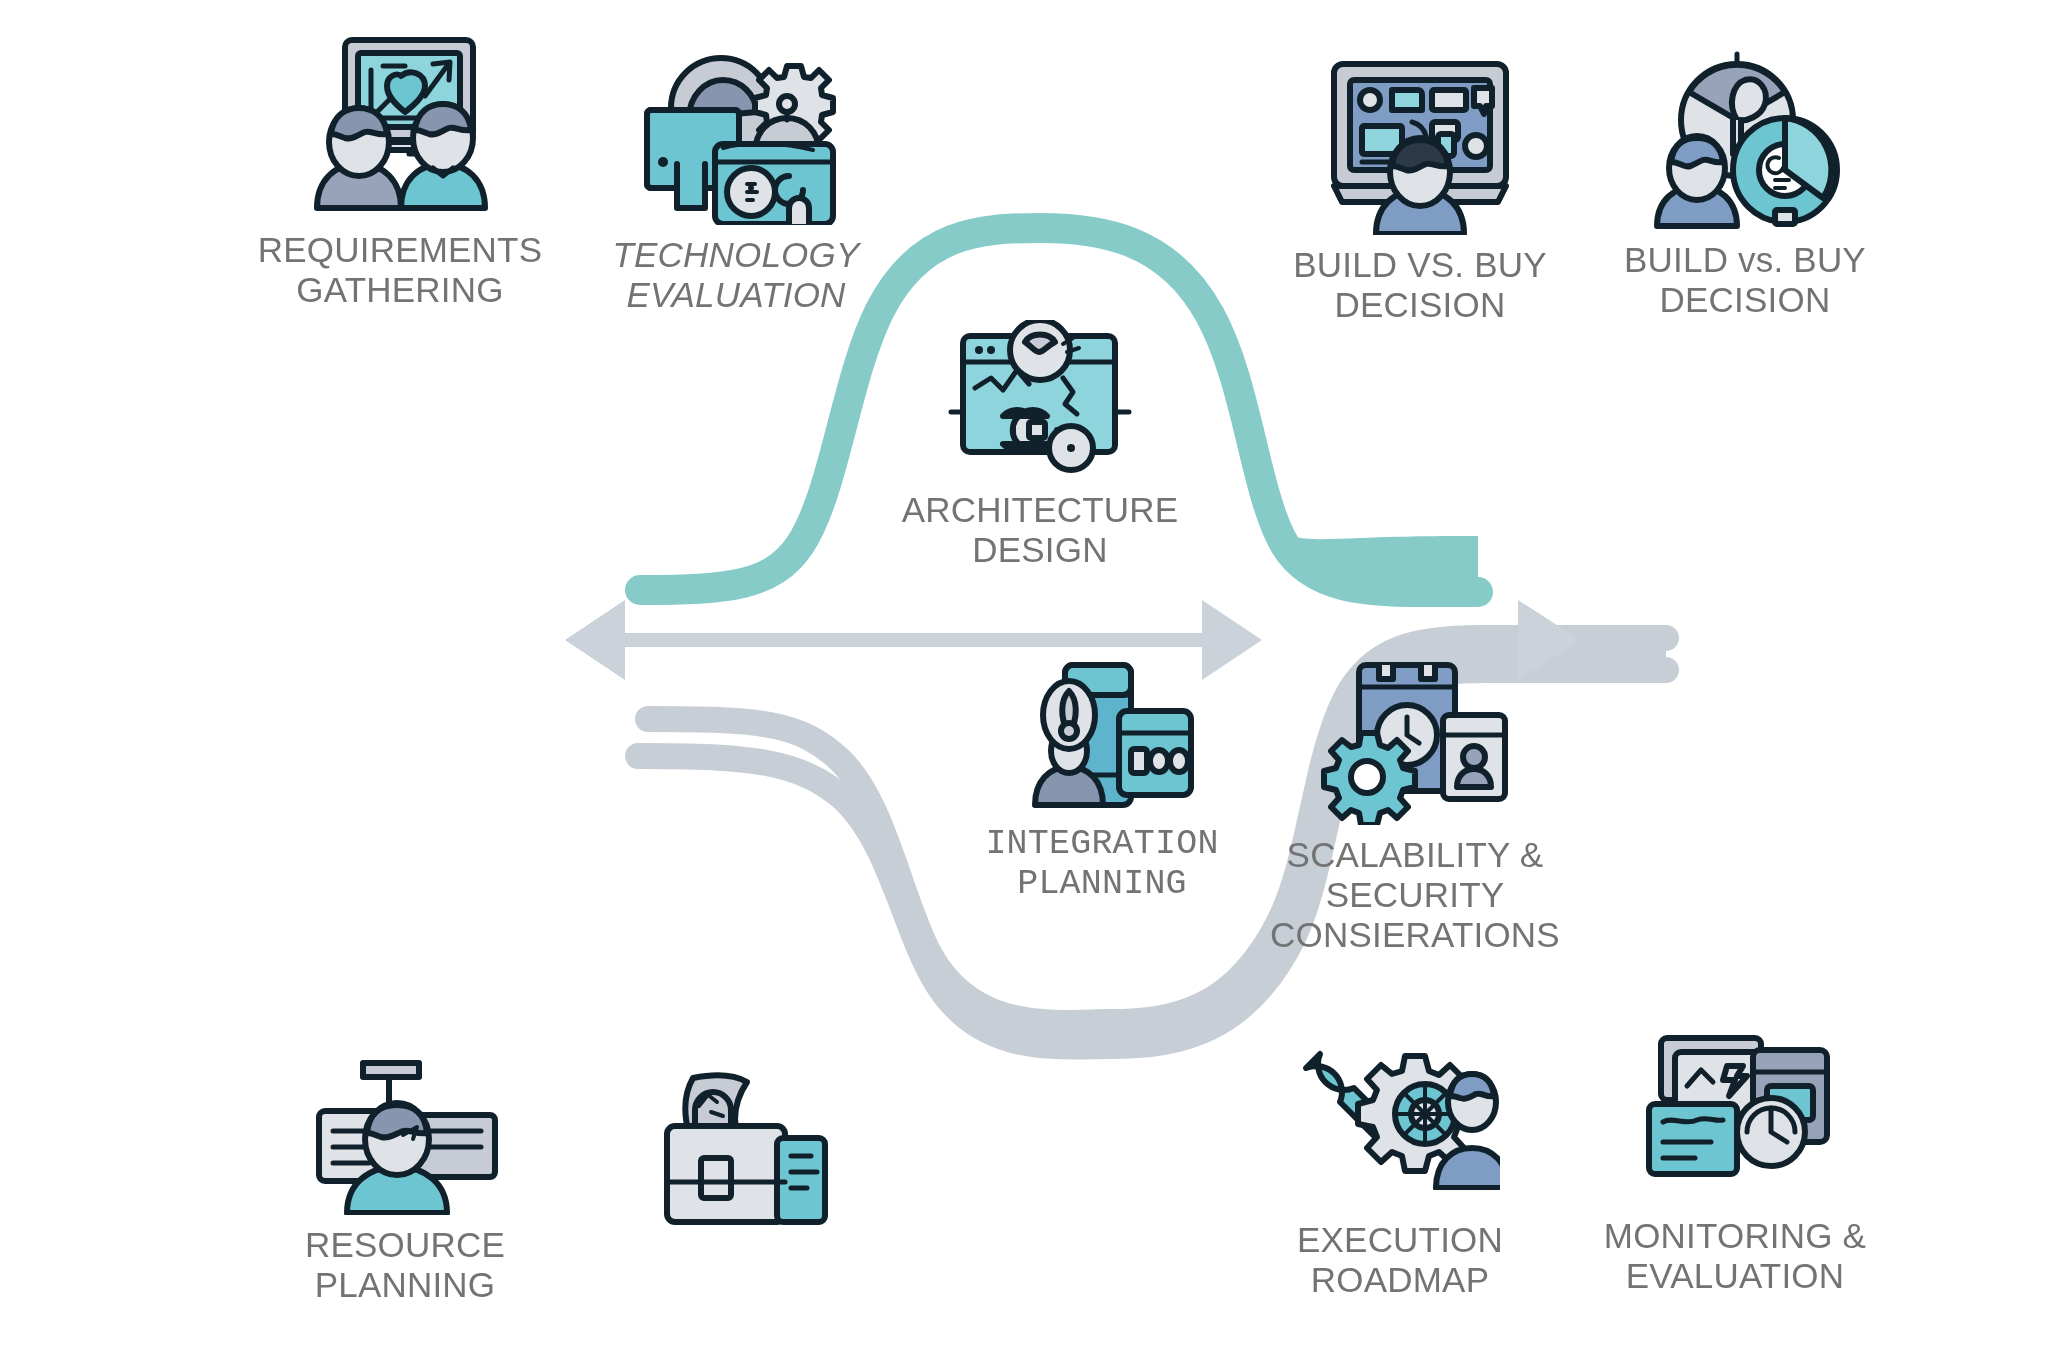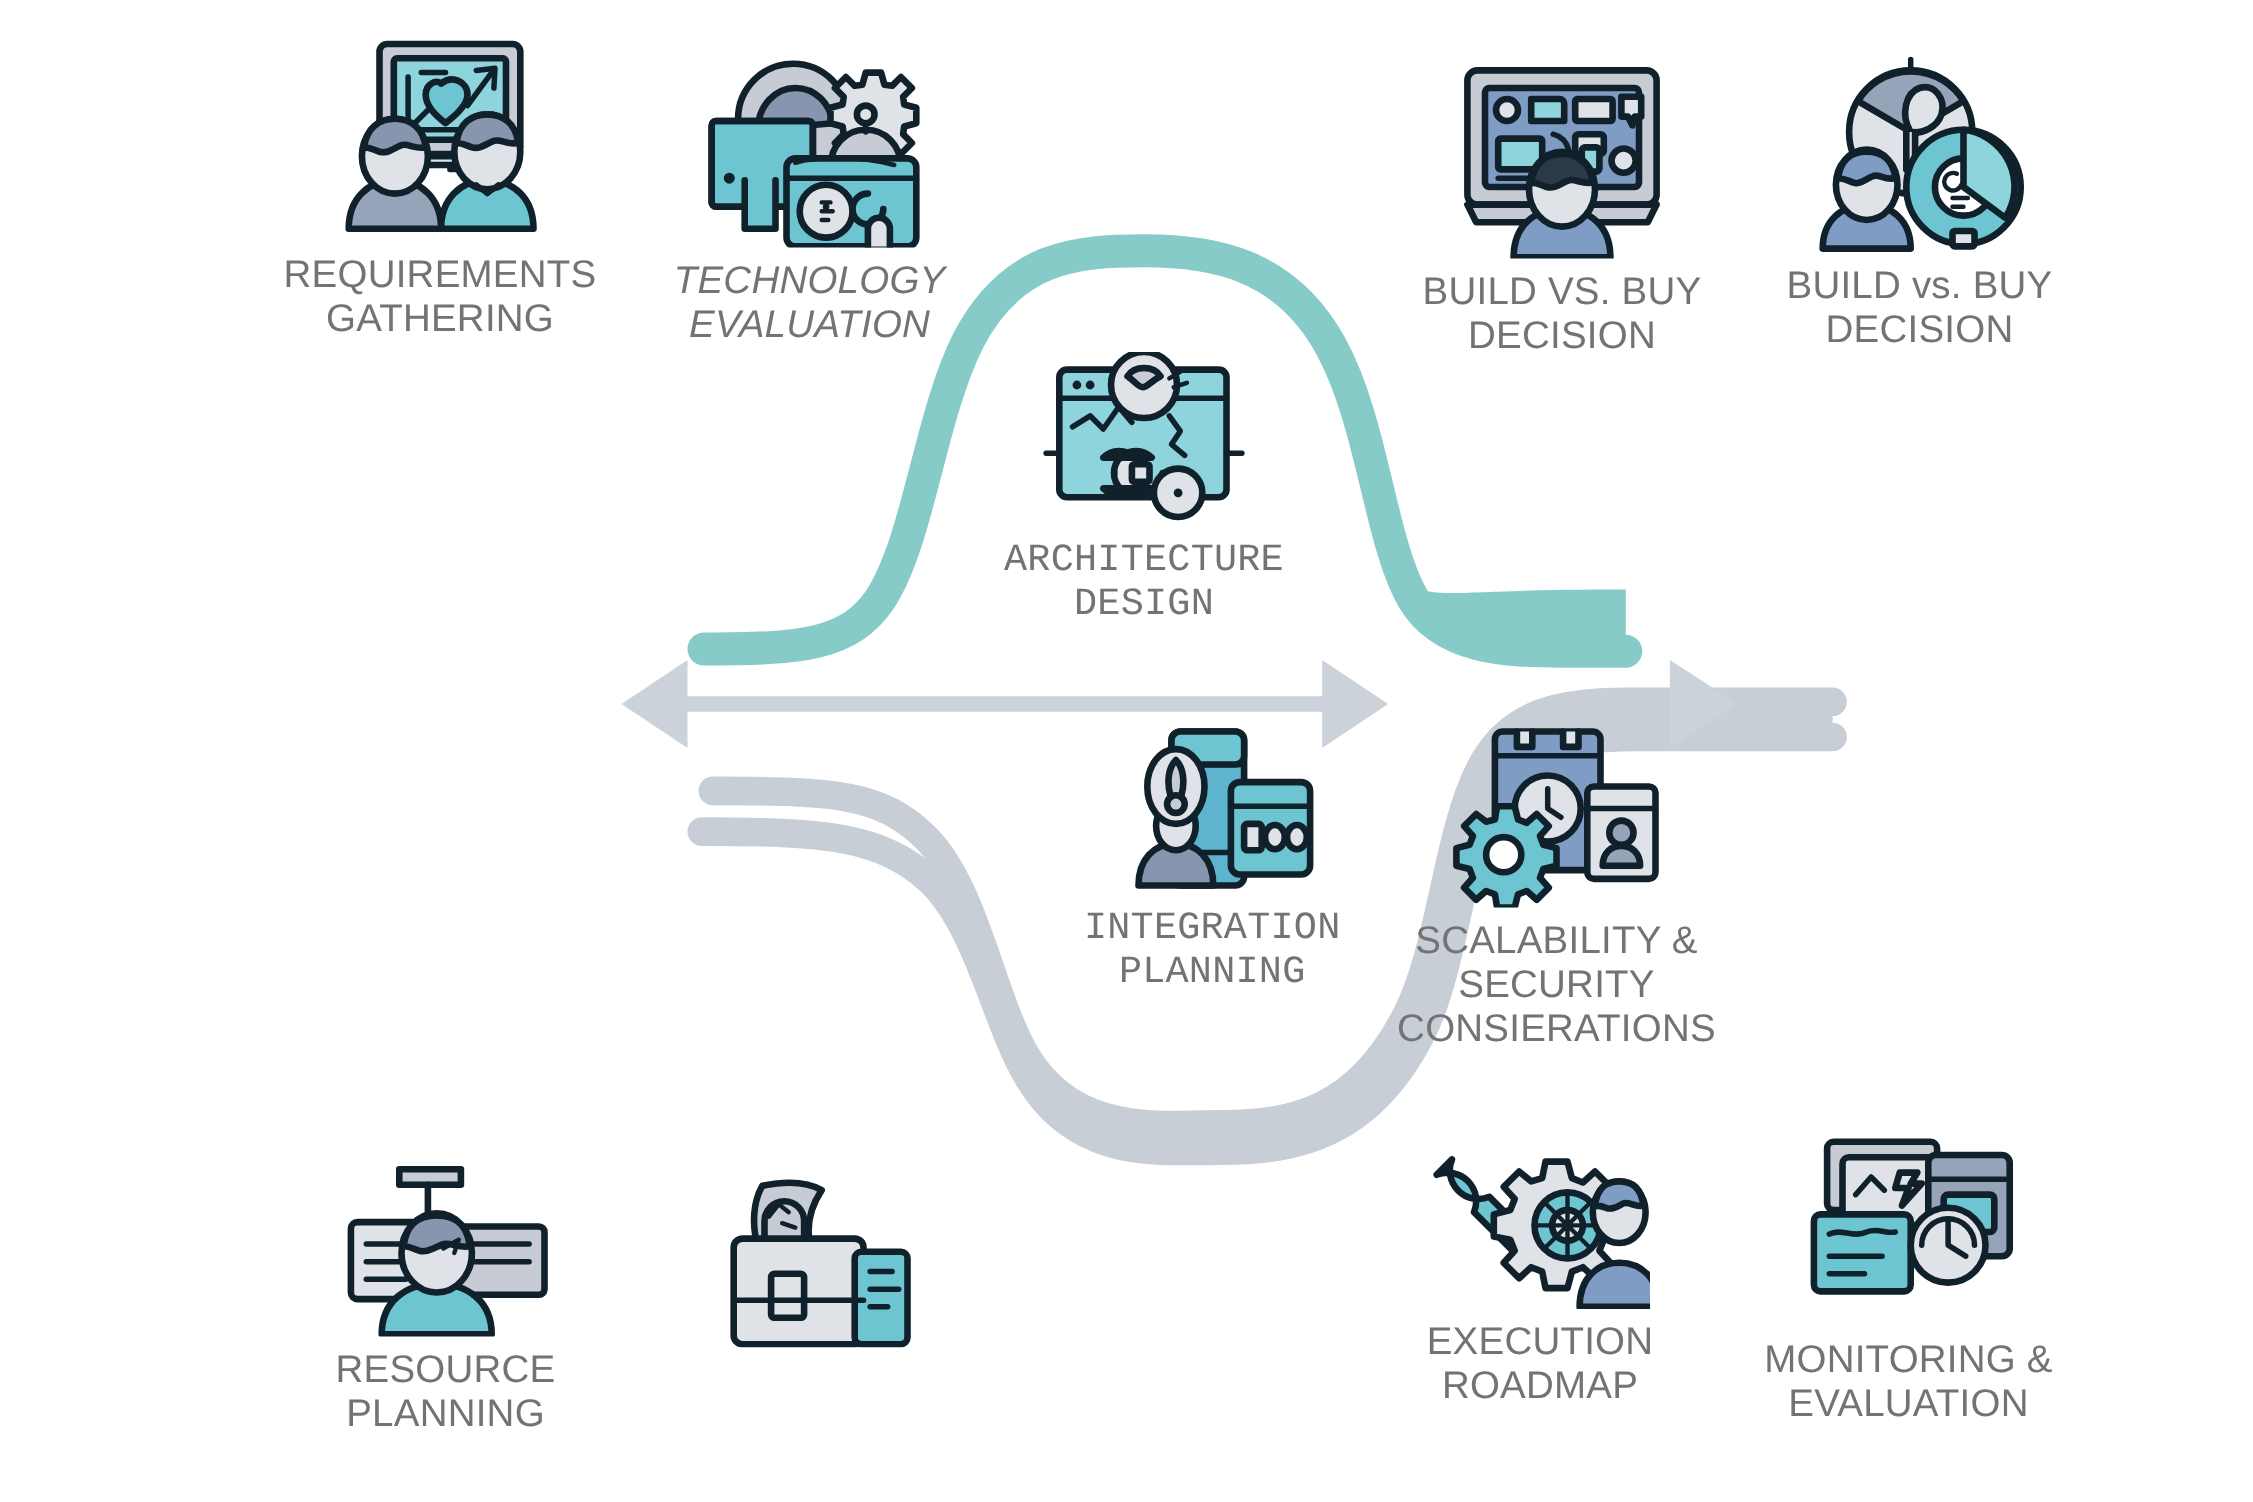--- a/index.html
+++ b/index.html
@@ -153,21 +153,21 @@
           <path d="M160 136 a14 14 0 1 0 14 14" fill="none" stroke-width="6"></path>
           <path d="M160 184 l0 -16 a10 10 0 0 1 20 0 l0 16" fill="#dfe3e8"></path>
           <path d="M94 108 c20 -6 60 -6 90 2" fill="none" stroke-width="4"></path>
         </g>
       </svg>
     </div>
     <div class="caption">TECHNOLOGY
 EVALUATION</div>
   </div>
 
-  <div class="node" style="left:875px; top:320px; width:330px;font-family:Liberation Mono, monospace;">
+  <div class="node" style="left:875px; top:320px; width:330px;">
     <div class="icon-wrap">
       <svg class="ic" width="190" height="160" viewBox="0 0 190 160">
         <g stroke="#11212b" stroke-width="6" stroke-linejoin="round" stroke-linecap="round">
           <rect x="18" y="16" width="152" height="116" rx="7" fill="#8ed4dc"></rect>
           <path d="M18 42 L170 42" fill="none" stroke-width="5"></path>
           <circle cx="34" cy="30" r="4" fill="#11212b" stroke="none"></circle>
           <circle cx="46" cy="30" r="4" fill="#11212b" stroke="none"></circle>
           <path d="M6 92 L18 92 M170 92 L184 92" fill="none" stroke-width="5"></path>
           <path d="M30 68 l16 -10 l12 12 l14 -20 l12 14" fill="none" stroke-width="5"></path>
           <path d="M118 58 l10 14 l-8 12 l12 10" fill="none" stroke-width="5"></path>
@@ -330,21 +330,21 @@
           <path d="M50 56 L50 40 a18 18 0 0 1 36 0 L86 56" fill="none" stroke-width="6"></path>
           <rect x="56" y="88" width="30" height="40" rx="3" fill="#dfe3e8"></rect>
           <rect x="132" y="68" width="48" height="84" rx="6" fill="#6cc5d1"></rect>
           <path d="M146 86 L166 86 M146 102 L172 102 M146 118 L162 118" fill="none" stroke-width="5"></path>
           <path d="M22 112 L140 112" fill="none" stroke-width="5"></path>
         </g>
       </svg>
     </div>
   </div>
 
-  <div class="node" style="left:1235px; top:1030px; width:330px;">
+  <div class="node" style="left:1235px; top:1030px; width:330px;gap:20px;">
     <div class="icon-wrap">
       <svg class="ic" width="200" height="160" viewBox="0 0 200 160">
         <g stroke="#11212b" stroke-width="6" stroke-linejoin="round" stroke-linecap="round">
 
           <path d="M14 22 a26 26 0 0 0 34 34 l50 50 l-14 14 l-50 -50 a26 26 0 0 0 -34 -34 z" transform="translate(6,2)" fill="#6cc5d1"></path>
 
           <path d="M92 44 l10 -3 l3 -15 l20 0 l4 15 l10 4 l11 -10 l14 14 l-10 11 l4 10 l15 4 l0 20 l-15 3 l-4 10 l10 11 l-14 14 l-11 -10 l-10 4 l-4 15 l-20 0 l-3 -15 l-10 -4 l-11 10 l-14 -14 l10 -11 l-4 -10 l-15 -3 l0 -20 l15 -4 l4 -10 l-10 -11 l14 -14 z" fill="#dfe3e8"></path>
           <circle cx="125" cy="84" r="30" fill="#6cc5d1"></circle>
           <circle cx="125" cy="84" r="14" fill="#dfe3e8"></circle>
           <path d="M125 54 L125 114 M95 84 L155 84 M104 63 L146 105 M146 63 L104 105" fill="none" stroke-width="4"></path>

